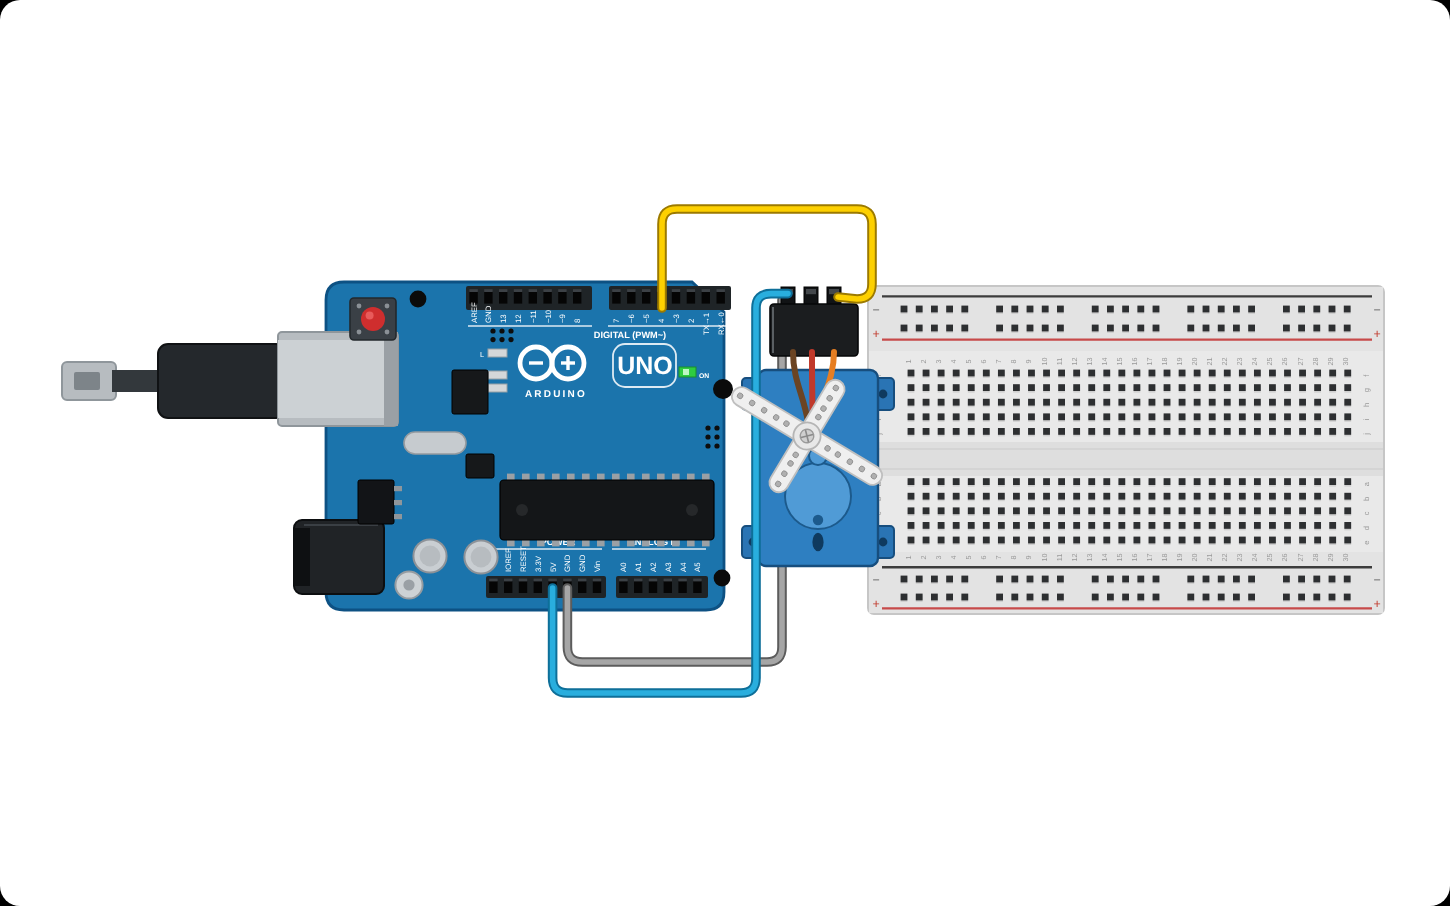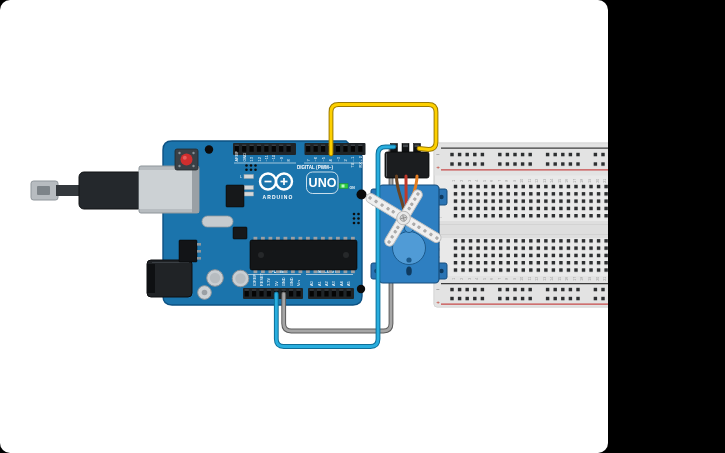--- a/index.html
+++ b/index.html
@@ -1,16 +1,16 @@
 <!DOCTYPE html>
 <html><head>
 <meta charset="utf-8">
 <style>
   html,body{margin:0;padding:0;background:#000;}
-  #stage{position:relative;width:608px;height:453px;background:#fff;border-radius:10px;overflow:hidden;}
+  #stage{position:relative;width:725px;height:453px;background:#fff;border-radius:10px;overflow:hidden;}
   svg{display:block;}
   text{font-family:"Liberation Sans","DejaVu Sans",sans-serif;}
   .silk{fill:#ffffff;}
 </style>
 </head>
 <body>
 
 <div id="stage">
 <svg width="725" height="453" viewBox="0 0 725 453" xmlns="http://www.w3.org/2000/svg">
 

